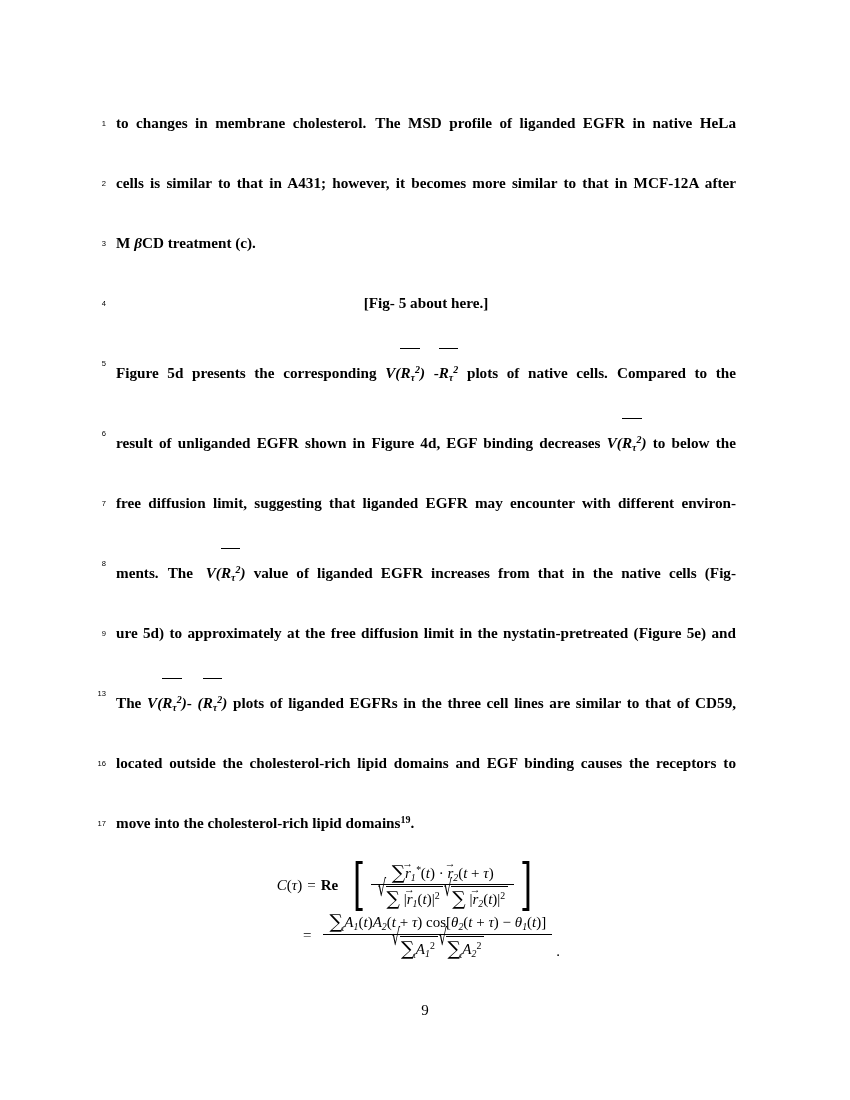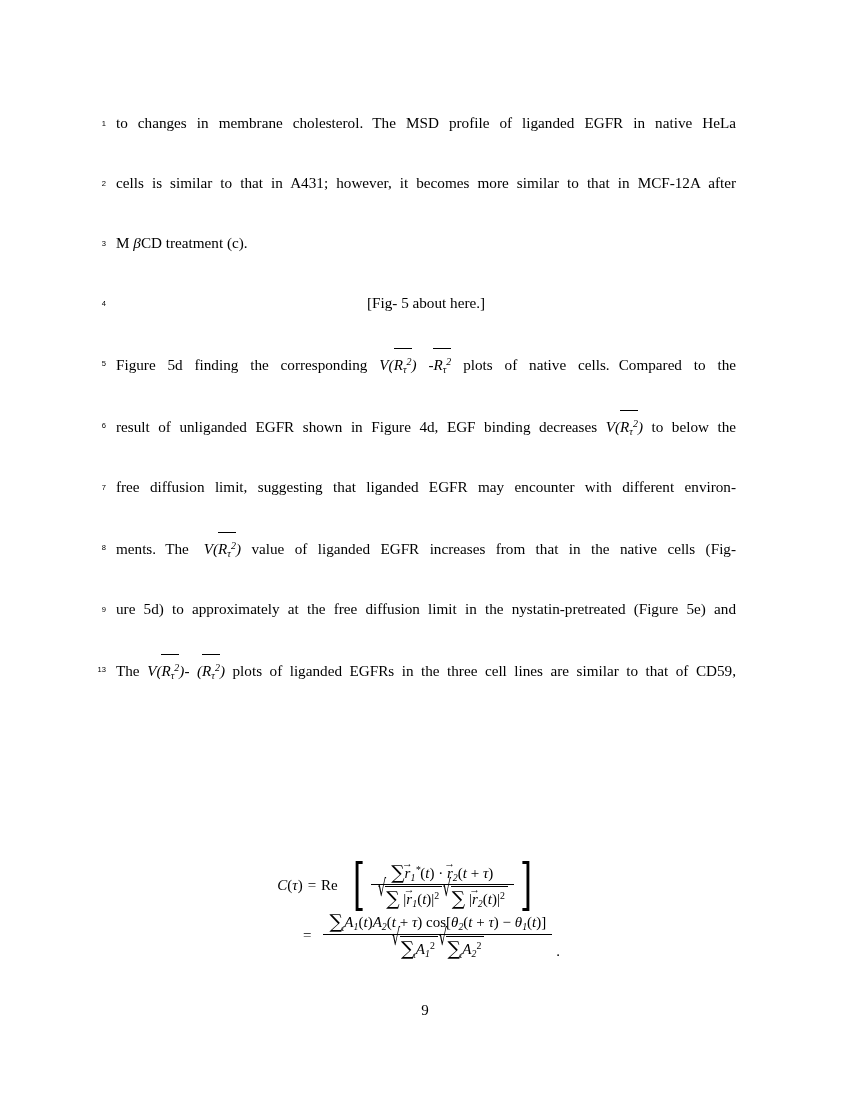--- a/index.html
+++ b/index.html
@@ -43,21 +43,21 @@
     position: absolute;
     left: 0;
     top: 0;
     width: 18px;
     text-align: right;
     font-size: 7.6px;
     line-height: 32px;
     font-family: "Liberation Sans", sans-serif;
     color: #000;
   }
-  .ln .txt { display: block; }
+  .ln .txt { display: block; font-weight: bold; }
   .ln.just .txt {
     text-align: justify;
     white-space: normal;
   }
   
   .ln.just .txt::after {
     content: "";
     display: inline-block;
     width: 100%;
     height: 0;
@@ -70,21 +70,21 @@
   
   .m {
     font-family: "Liberation Serif", "DejaVu Serif", serif;
     font-style: italic;
     white-space: nowrap;
   }
   .m .up { font-style: normal; }
   .ovl {
     display: inline-block;
     border-top: 1px solid #000;
-    padding-top: 8px;
+    padding-top: 16px;
     line-height: 1.04;
   }
   .vecarrow {
     position: relative;
     display: inline-block;
   }
   .vecarrow::after {
     content: "\2192";
     position: absolute;
     left: 50%;
@@ -110,21 +110,21 @@
     justify-content: center;
   }
   .eqrow.r1 { margin-left: -10px; }
   .eqrow.r2 { margin-top: 2px; margin-left: 34px; }
   .lhs {
     font-style: italic;
     margin-right: 6px;
     white-space: nowrap;
   }
   .eqop { font-style: normal; margin: 0 5px; }
-  .reop { font-style: normal; font-weight: normal; margin-right: 4px; }
+  .reop { font-style: normal; font-weight: bold; margin-right: 4px; }
   .bracket {
     display: inline-block;
     font-size: 56px;
     line-height: 0.62;
     font-family: "DejaVu Serif", serif;
     transform: scaleX(0.55);
     font-weight: 300;
   }
   .frac {
     display: inline-flex;
@@ -217,21 +217,21 @@
 
     <div class="ln centered">
       <span class="lnum">4</span>
       <span class="txt">[Fig- 5 about here.]</span>
     </div>
 
     <div class="ln blank"></div>
 
     <div class="ln just">
       <span class="lnum">5</span>
-      <span class="txt"><span>Figure 5d finding the corresponding</span>
+      <span class="txt"><span>Figure 5d presents the corresponding</span>
         <span class="m"><span>V</span><span>(</span><span class="ovl"><span>R</span><sub>τ</sub><sup>2</sup></span><span>)</span></span>
         <span class="m"><span class="up">-</span><span class="ovl"><span>R</span><sub>τ</sub><sup>2</sup></span></span>
         <span>plots of native cells.</span><span class="sp"></span><span class="sp"></span><span>Compared to the</span></span>
     </div>
 
     <div class="ln just">
       <span class="lnum">6</span>
       <span class="txt"><span>result of unliganded EGFR shown in Figure 4d, EGF binding decreases</span>
         <span class="m"><span>V</span><span>(</span><span class="ovl"><span>R</span><sub>τ</sub><sup>2</sup></span><span>)</span></span>
         <span>to below the</span></span>
@@ -260,21 +260,29 @@
     <div class="ln just">
       <span class="lnum">13</span>
       <span class="txt"><span>The</span>
         <span class="m"><span>V</span><span>(</span><span class="ovl"><span>R</span><sub>τ</sub><sup>2</sup></span><span>)</span><span class="up">-</span></span>
         <span class="m"><span>(</span><span class="ovl"><span>R</span><sub>τ</sub><sup>2</sup></span><span>)</span></span>
         <span>plots of liganded EGFRs in the three cell lines are similar to that of CD59,</span></span>
     </div>
 
 
 
-
+    <div class="ln just">
+      <span class="lnum">16</span>
+      <span class="txt">located outside the cholesterol-rich lipid domains and EGF binding causes the receptors to</span>
+    </div>
+
+    <div class="ln">
+      <span class="lnum">17</span>
+      <span class="txt"><span>move into the cholesterol-rich lipid domains</span><sup>19</sup><span>.</span></span>
+    </div>
 
     <div class="ln blank"></div>
 
   </div>
 
   <div class="eqblock">
 
     <div class="eqrow r1">
       <span class="lhs"><span>C</span><span style="font-style:normal">(</span><span>τ</span><span style="font-style:normal">)</span><span class="eqop">=</span><span class="reop">Re</span></span>
 

